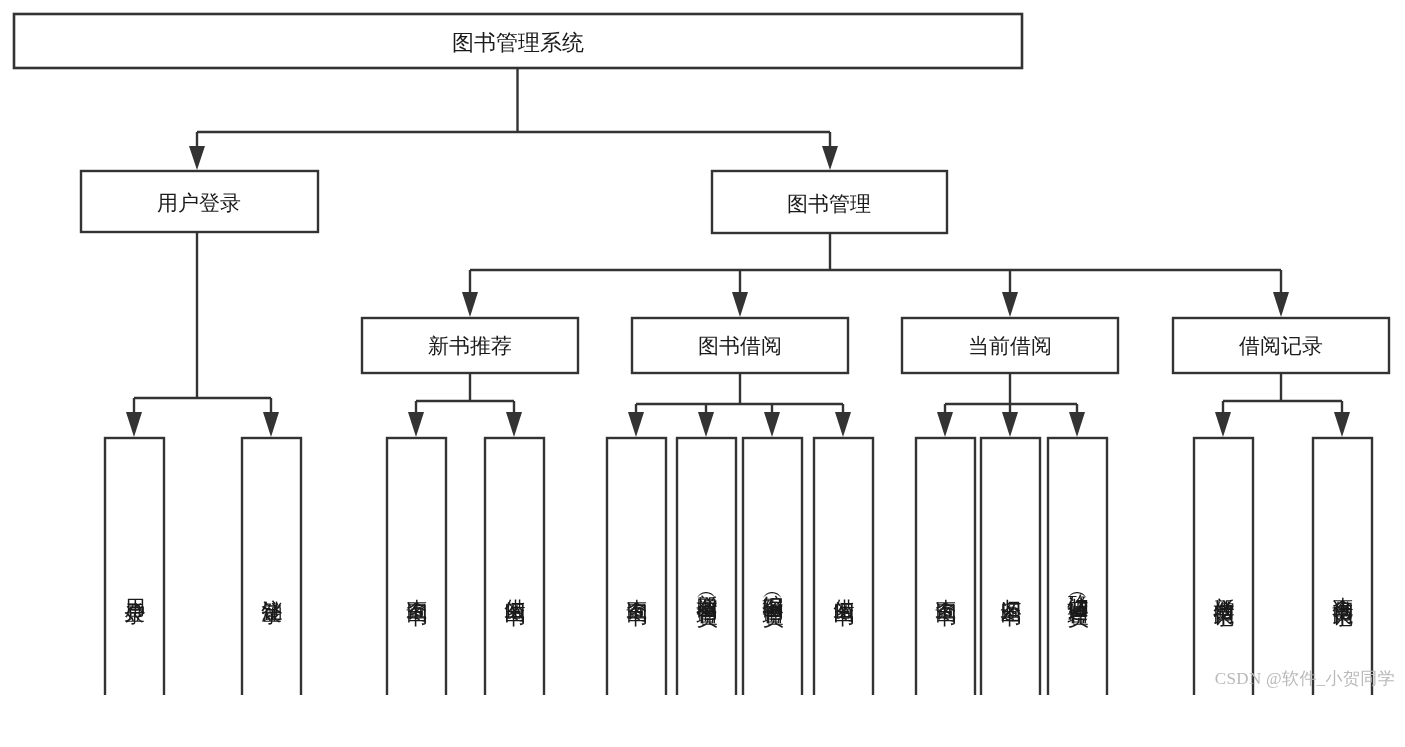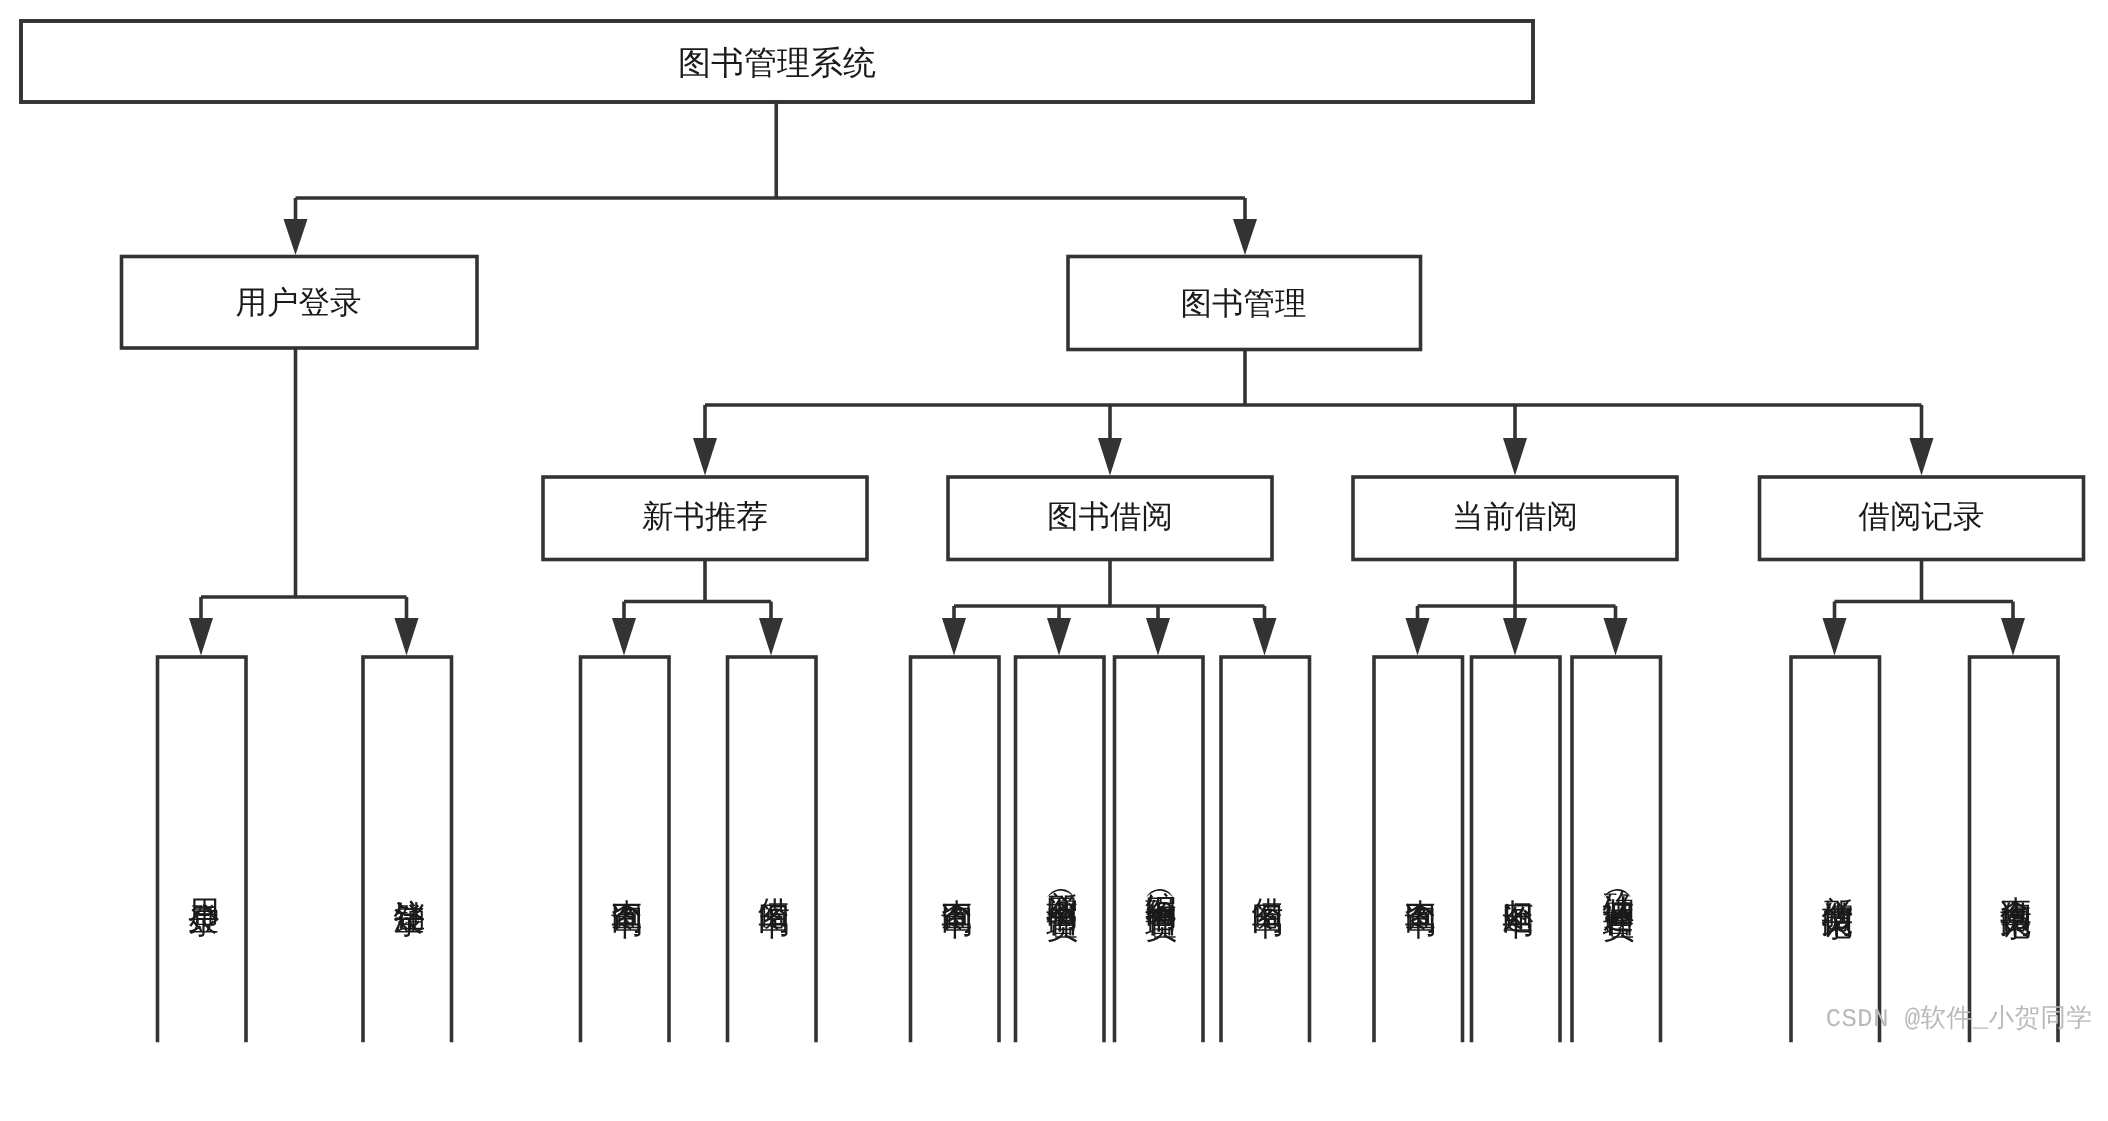--- a/index.html
+++ b/index.html
@@ -76,21 +76,21 @@
     line-height: 1.28;
     letter-spacing: 0.10em;
     color: #1a1a1a;
     white-space: nowrap;
     text-align: center;
   }
   .watermark {
     position: absolute;
     right: 10px;
     bottom: 5px;
-    font-family: Liberation Mono, monospace;
+    font-family: Liberation Serif, serif;
     font-size: 17px;
     color: #b9b9b9;
     letter-spacing: 0.02em;
     white-space: nowrap;
   }
 </style>
 </head>
 <body>
 
 <div id="diagram-root">

